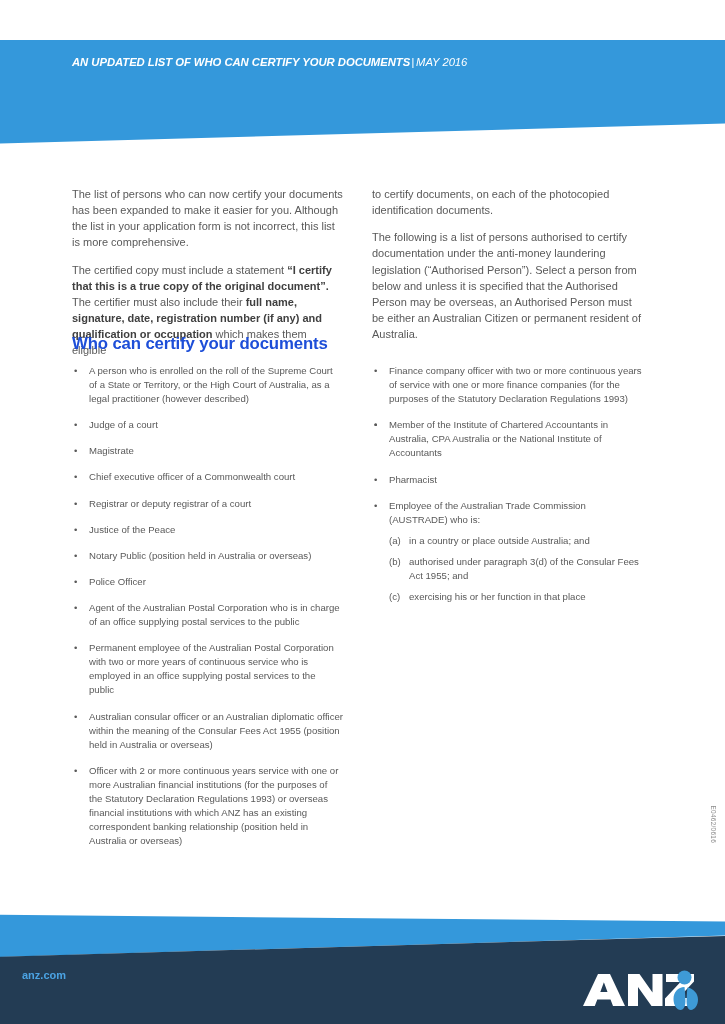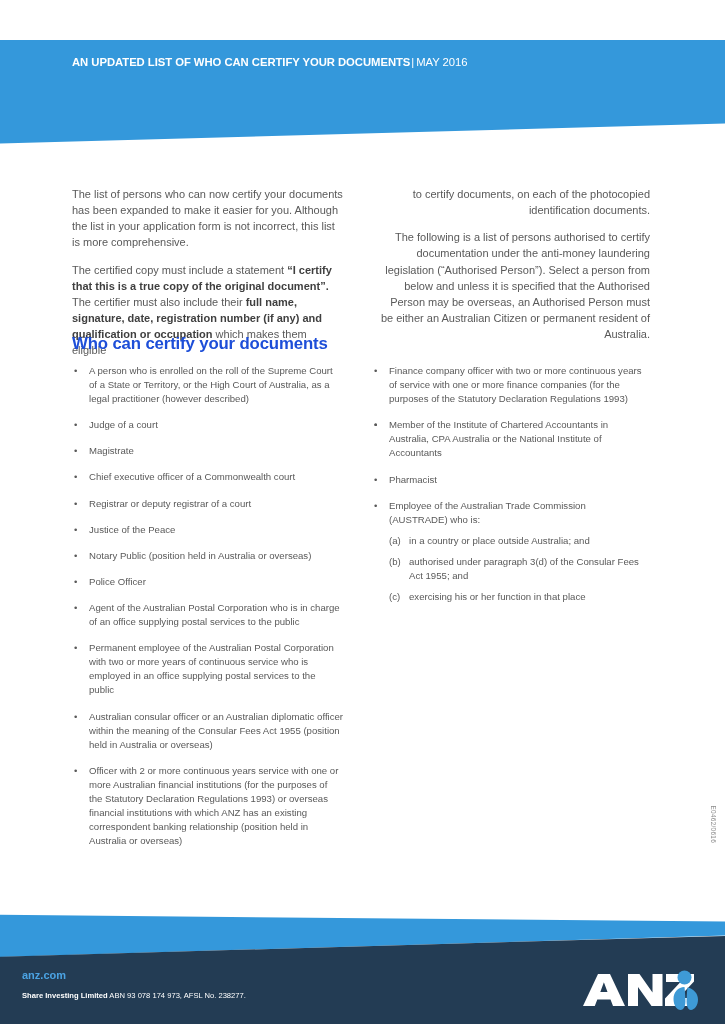--- a/index.html
+++ b/index.html
@@ -44,20 +44,21 @@
     line-height: 1.1;
     margin: 0 0 9px 0;
   }
   .doc-subtitle {
     color: #ffffff;
     font-size: 11.3px;
     font-weight: bold;
     letter-spacing: -0.05px;
     margin: 0;
     white-space: nowrap;
+    font-style: italic;
   }
   .doc-subtitle .sep,
   .doc-subtitle .date {
     font-weight: normal;
   }
   .doc-subtitle .sep {
     padding: 0 2px 0 1px;
   }
 
   
@@ -69,21 +70,21 @@
   }
   .cols {
     position: relative;
   }
   .col {
     position: absolute;
     top: 0;
     width: 271px;
   }
   .col-left  { left: 0; }
-  .col-right { left: 307px; text-align: right; }
+  .col-right { left: 300px; }
 
   p.para {
     color: #595959;
     font-size: 11px;
     line-height: 1.47;
     margin: 0 0 11px 0;
   }
   p.para:last-child { margin-bottom: 0; }
   .b { font-weight: bold; color: #3f3f3f; }
   .i { }
@@ -278,21 +279,20 @@
         </ul>
     </div>
   </div>
 
   <div class="side-code">E0462/0616</div>
 
   <div class="footer-wedge"></div>
   <div class="footer-band"></div>
   <div class="footer-text">
     <a class="footer-url" href="#">anz.com</a>
-    <p class="footer-legal"><span class="b">Share Investing Limited</span><span> ABN 93 078 174 973, AFSL No. 238277.</span></p>
   </div>
 
   <div class="anz-logo">
     <svg viewBox="0 0 122 46" width="122" height="46" xmlns="http://www.w3.org/2000/svg">
       <g fill="#ffffff">
         <path d="M2 38 L17 6 L29 6 L44 38 L32 38 L29.5 31.5 L16.3 31.5 L13.8 38 Z
                  M19.3 24 L26.5 24 L22.9 14.2 Z"></path>
         <path d="M47 38 L47 6 L58.5 6 L71.5 24.5 L71.5 6 L81.5 6 L81.5 38 L70.5 38 L57 19 L57 38 Z"></path>
         <path d="M85 6 L113 6 L113 13.5 L97.5 30 L113 30 L113 38 L84 38 L84 30.5 L99.5 14 L85 14 Z"></path>
       </g>

